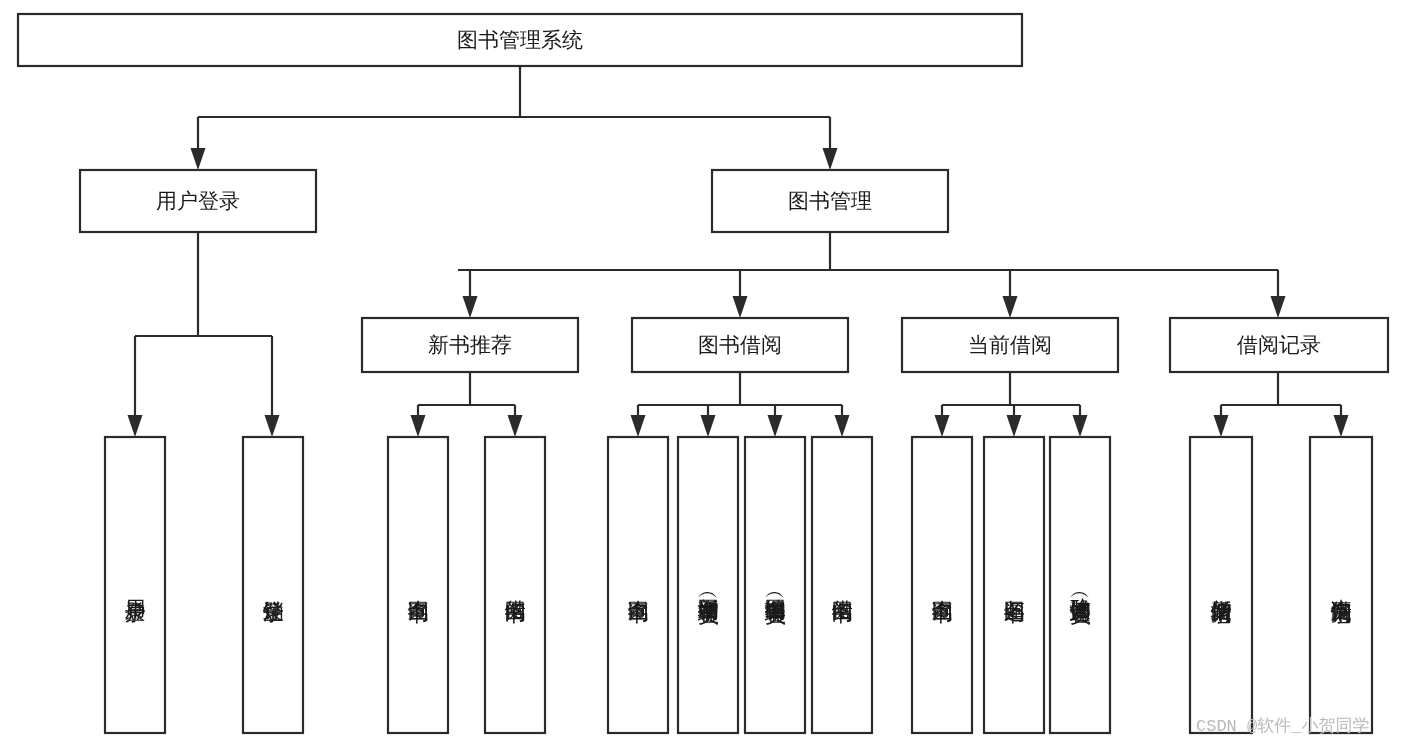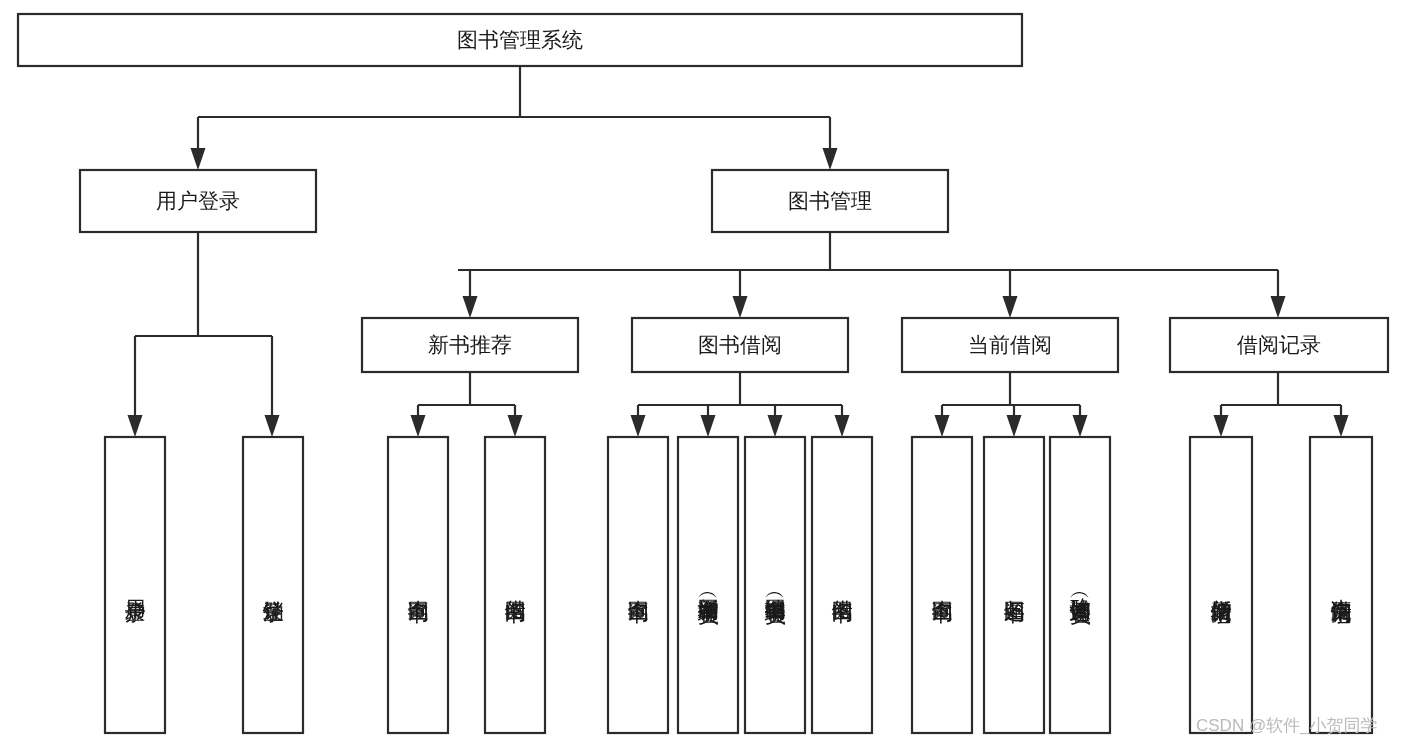--- a/index.html
+++ b/index.html
@@ -57,21 +57,21 @@
     letter-spacing: 1px;
     display: flex;
     align-items: center;
     justify-content: center;
     white-space: nowrap;
     pointer-events: none;
     user-select: none;
   }
   .watermark {
     position: absolute;
-    font-family: Liberation Sans, sans-serif;
+    font-family: Liberation Mono, monospace;
     font-size: 17px;
     color: #b9b9b9;
     white-space: nowrap;
     user-select: none;
   }
 </style>
 </head>
 <body>
 
 <div id="diagram-root">

